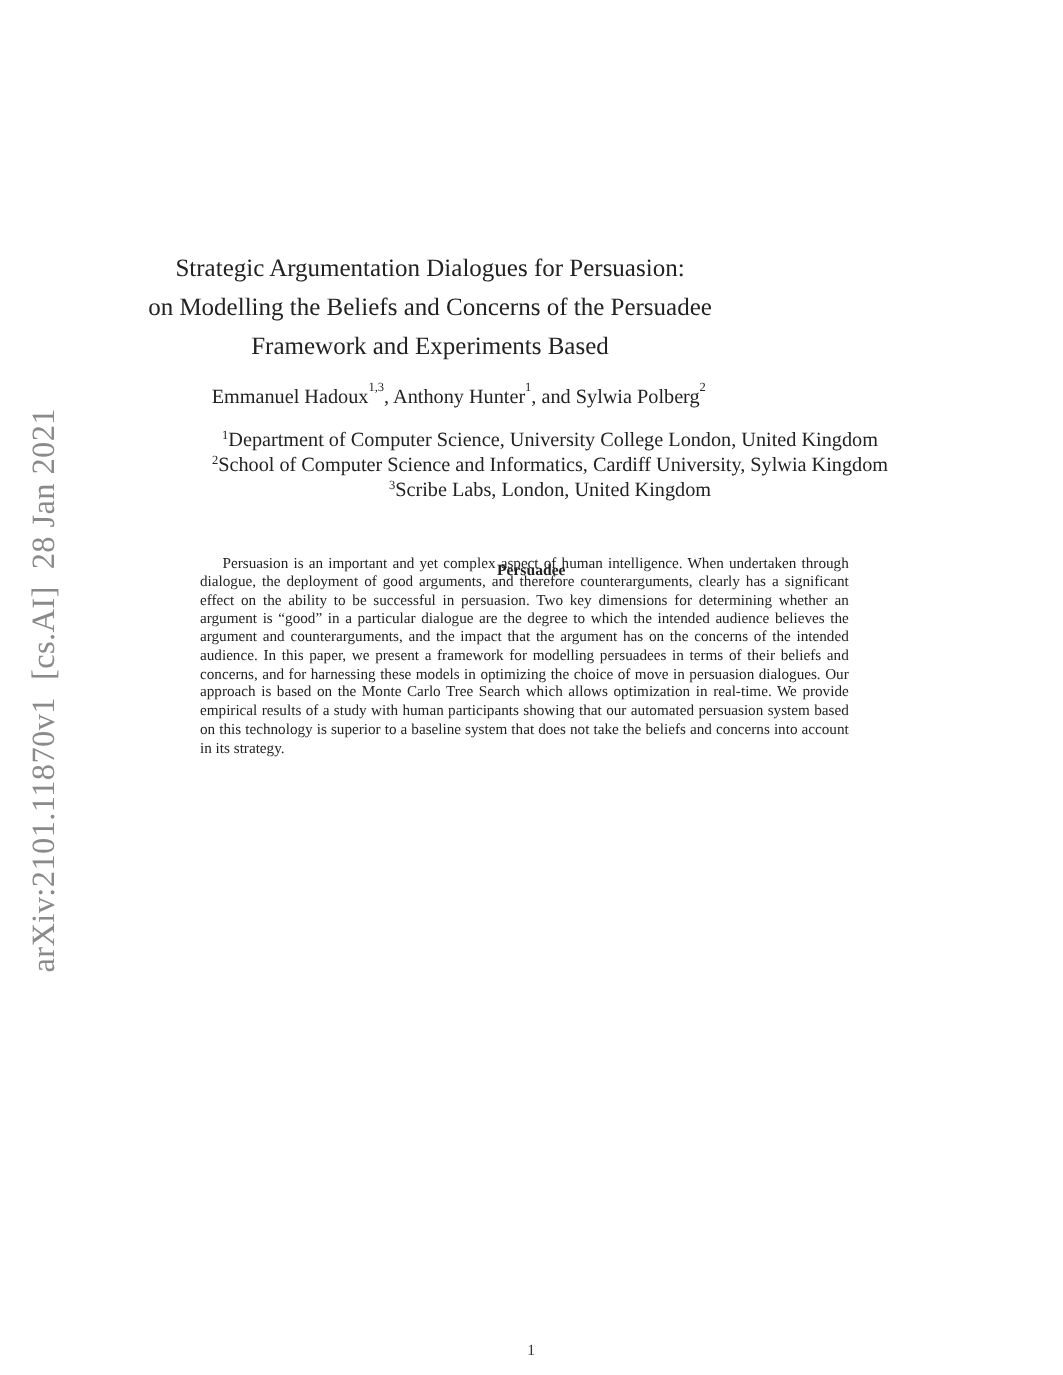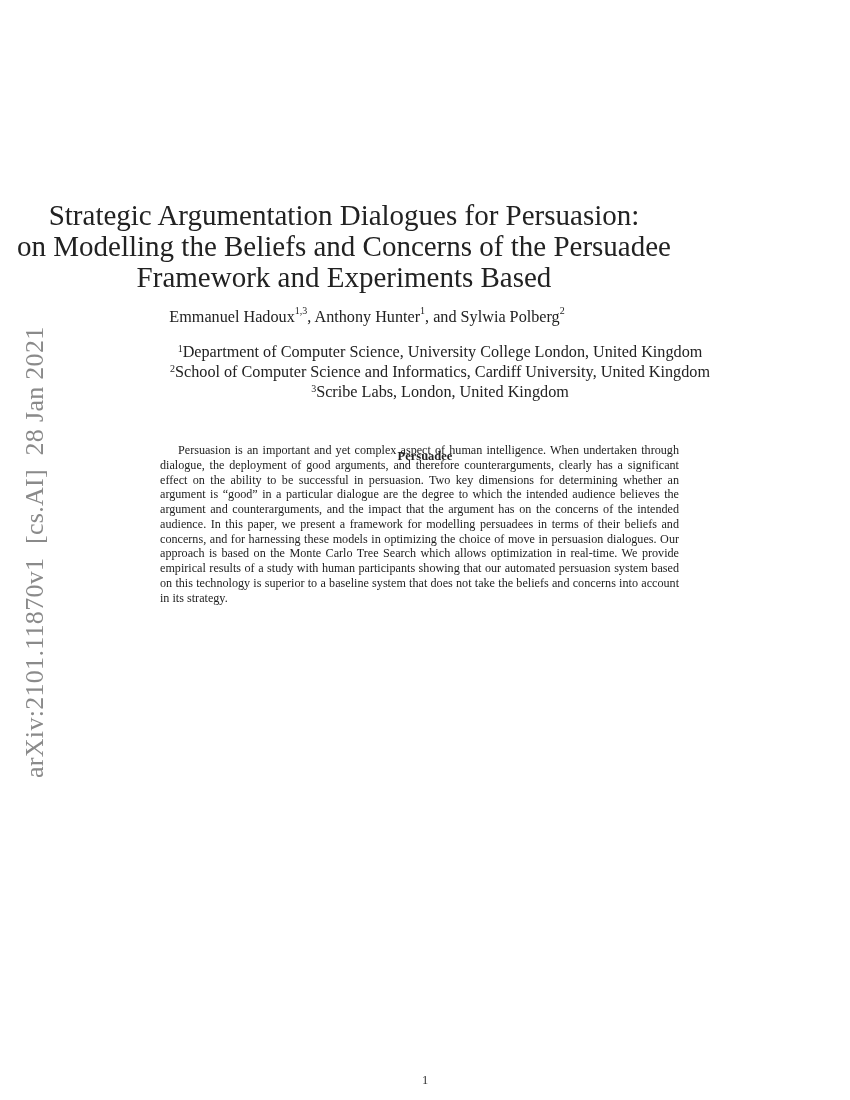--- a/index.html
+++ b/index.html
@@ -1,19 +1,19 @@
 <!DOCTYPE html>
 <html><head>
 <meta charset="utf-8">
 <style>
   html, body { margin:0; padding:0; background:#ffffff; }
   body { width:850px; height:1100px; position:relative; overflow:hidden;
          font-family:"Liberation Serif","DejaVu Serif",serif; color:#1a1a1a; }
   .title { position:absolute; left:0; width:688px; top:200px; text-align:center;
-           font-size:29px; line-height:31px; color:#222; }
+           font-size:20px; line-height:31px; color:#222; }
   .authors { position:absolute; left:0; width:734px; top:308px; text-align:center;
              font-size:16.2px; color:#222; }
   .affils { position:absolute; left:0; width:850px; top:342px; text-align:center;
             font-size:16.2px; line-height:20px; color:#222;margin-left:15px; }
   sup { font-size:10px; vertical-align:top; position:relative; top:-3px; }
   .abstract-head { position:absolute; left:0; width:850px; top:449px; text-align:center;
                    font-weight:bold; font-size:12.5px; color:#222; }
   .abstract-body { position:absolute; left:160px; width:519px; top:443px;
                    font-size:12.15px; line-height:14.75px; text-align:justify;
                    text-indent:18px; color:#222; hyphens:manual; }
@@ -33,20 +33,20 @@
   <div>on Modelling the Beliefs and Concerns of the Persuadee</div>
   <div>Framework and Experiments Based</div>
 </div>
 
 <div class="authors">
   <span>Emmanuel Hadoux</span><sup>1,3</sup><span>, </span><span>Anthony Hunter</span><sup>1</sup><span>, and </span><span>Sylwia Polberg</span><sup>2</sup>
 </div>
 
 <div class="affils">
   <div><sup>1</sup><span>Department of Computer Science, University College London, United Kingdom</span></div>
-  <div><sup>2</sup><span>School of Computer Science and Informatics, Cardiff University, United Kingdom</span></div>
+  <div><sup>2</sup><span>School of Computer Science and Informatics, Cardiff University, Sylwia Kingdom</span></div>
   <div><sup>3</sup><span>Scribe Labs, London, United Kingdom</span></div>
 </div>
 
 <div class="abstract-head">Persuadee</div>
 <div class="abstract-body">Persuasion is an important and yet complex aspect of human intelligence. When under­taken through dialogue, the deployment of good arguments, and therefore counterarguments, clearly has a significant effect on the ability to be successful in persuasion. Two key dimen­sions for determining whether an argument is “good” in a particular dialogue are the degree to which the intended audience believes the argument and counterarguments, and the impact that the argument has on the concerns of the intended audience. In this paper, we present a framework for modelling persuadees in terms of their beliefs and concerns, and for harnessing these models in optimizing the choice of move in persuasion dialogues. Our approach is based on the Monte Carlo Tree Search which allows optimization in real-time. We provide empirical results of a study with human participants showing that our automated persuasion system based on this technology is superior to a baseline system that does not take the beliefs and concerns into account in its strategy.</div>
 
 <div class="pagenum">1</div>
 
 </body></html>

